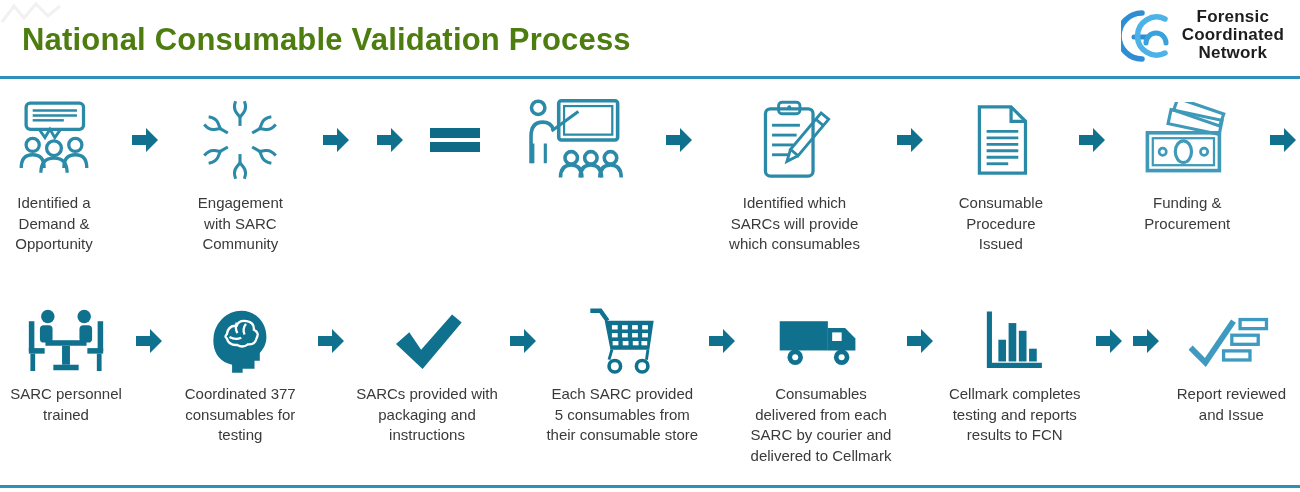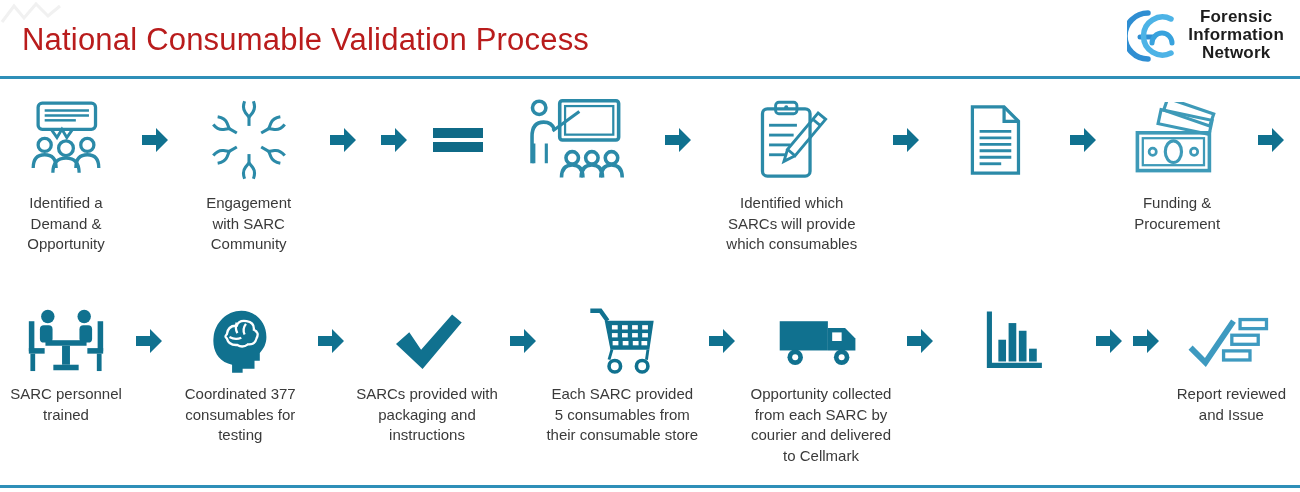--- a/index.html
+++ b/index.html
@@ -1,27 +1,27 @@
 <!DOCTYPE html>
 <html><head>
 <meta charset="utf-8">
 <style>
   html,body{margin:0;padding:0;}
   body{
     width:1300px;height:492px;background:#ffffff;overflow:hidden;position:relative;
     font-family:"Liberation Sans","DejaVu Sans",sans-serif;
   }
   .header{position:relative;height:76px;border-bottom:3px solid #2e8fb8;}
-  .title{position:absolute;left:22px;top:22px;font-size:31px;color:#b91c1c;letter-spacing:.2px;font-weight:400;}
+  .title{position:absolute;left:22px;top:22px;font-size:31px;color:#4d7c0f;letter-spacing:.2px;font-weight:700;}
   .logo{position:absolute;right:16px;top:7px;display:flex;align-items:center;gap:7px;text-align:center;}
   .logo-text{font-weight:bold;font-size:17px;line-height:1.06;color:#1d1d1d;letter-spacing:.2px;}
   .corner-scribble{position:absolute;left:0;top:0;}
 
   .row{display:flex;align-items:flex-start;justify-content:space-between;}
-  .row1{margin-top:15px;padding:0 16px;gap:16px;}
+  .row1{margin-top:15px;padding:0 4px;gap:16px;}
   .row2{margin-top:50px;padding:0 6px;}
   .step{display:flex;flex-direction:column;align-items:center;flex:0 0 auto;}
   .icon-box{display:flex;align-items:center;justify-content:center;}
   .row1 .icon-box{height:92px;}
   .row2 .icon-box{height:72px;}
   .label{font-size:15px;color:#3a3a3a;text-align:center;line-height:1.38;margin-top:7px;}
   .connector{display:flex;align-items:center;flex:0 0 auto;}
   .row1 .connector{height:92px;}
   .row2 .connector{height:72px;}
 
@@ -50,21 +50,21 @@
     <span>
       <svg width="54" height="56" viewBox="0 0 54 56">
         <path d="M21 6 A23 23 0 0 0 21 52" stroke="#2f8ed2" stroke-width="5.5" fill="none" stroke-linecap="round"></path>
         <line x1="13" y1="30" x2="27" y2="30" stroke="#2f8ed2" stroke-width="5" stroke-linecap="round"></line>
         <path d="M44 12 A19 19 0 1 0 44 46" stroke="#4db3e6" stroke-width="5.5" fill="none" stroke-linecap="round"></path>
         <path d="M25 36 a10 10 0 0 1 20 0" stroke="#38a2dd" stroke-width="5" fill="none" stroke-linecap="round"></path>
       </svg>
     </span>
     <div class="logo-text">
       <div>Forensic</div>
-      <div>Information</div>
+      <div>Coordinated</div>
       <div>Network</div>
     </div>
   </div>
 </div>
 
 <div class="row row1">
 
   <div class="step w100">
     <div class="icon-box">
       <svg width="82" height="88" viewBox="0 0 100 100" class="oline" stroke-width="4">
@@ -202,20 +202,21 @@
         <path d="M20 4 H64 L84 24 V96 H20 Z"></path>
         <path d="M64 4 V24 H84"></path>
         <line x1="30" y1="38" x2="74" y2="38" stroke-width="4"></line>
         <line x1="30" y1="47" x2="74" y2="47" stroke-width="4"></line>
         <line x1="30" y1="56" x2="74" y2="56" stroke-width="4"></line>
         <line x1="30" y1="65" x2="74" y2="65" stroke-width="4"></line>
         <line x1="30" y1="74" x2="74" y2="74" stroke-width="4"></line>
         <line x1="30" y1="83" x2="60" y2="83" stroke-width="4"></line>
       </svg>
     </div>
+    <div class="label">Consumable Procedure Issued</div>
   </div>
 
   <div class="connector">
     <svg width="26" height="24" viewBox="0 0 26 24">
         <polygon points="0,7 14,7 14,0 26,12 14,24 14,17 0,17" fill="#10718f"></polygon>
       </svg>
   </div>
 
   <div class="step w110">
     <div class="icon-box">
@@ -341,39 +342,40 @@
       <svg width="86" height="62" viewBox="0 0 100 70" class="solid">
         <rect x="2" y="12" width="56" height="34"></rect>
         <path d="M58 20 H78 L90 32 V46 H58 Z"></path>
         <rect x="63" y="25" width="11" height="10" fill="#ffffff"></rect>
         <circle cx="20" cy="54" r="9"></circle>
           <circle cx="20" cy="54" r="3.5" fill="#ffffff"></circle>
         <circle cx="74" cy="54" r="9"></circle>
           <circle cx="74" cy="54" r="3.5" fill="#ffffff"></circle>
       </svg>
     </div>
-    <div class="label">Opportunity collected from each SARC by courier and delivered to Cellmark</div>
+    <div class="label">Consumables delivered from each SARC by courier and delivered to Cellmark</div>
   </div>
 
   <div class="connector">
     <svg width="26" height="24" viewBox="0 0 26 24">
         <polygon points="0,7 14,7 14,0 26,12 14,24 14,17 0,17" fill="#10718f"></polygon>
       </svg>
   </div>
 
   <div class="step w142">
     <div class="icon-box">
       <svg width="64" height="66" viewBox="0 0 100 100" class="solid">
         <path d="M10 4 V88 H92" stroke="#10718f" stroke-width="8" fill="none"></path>
         <rect x="24" y="48" width="12" height="34"></rect>
         <rect x="40" y="22" width="12" height="60"></rect>
         <rect x="56" y="34" width="12" height="48"></rect>
         <rect x="72" y="62" width="12" height="20"></rect>
       </svg>
     </div>
+    <div class="label">Cellmark completes testing and reports results to FCN</div>
   </div>
 
   <div class="connector">
     <svg width="26" height="24" viewBox="0 0 26 24">
         <polygon points="0,7 14,7 14,0 26,12 14,24 14,17 0,17" fill="#10718f"></polygon>
       </svg>
   </div>
 
 
   <div class="connector">

